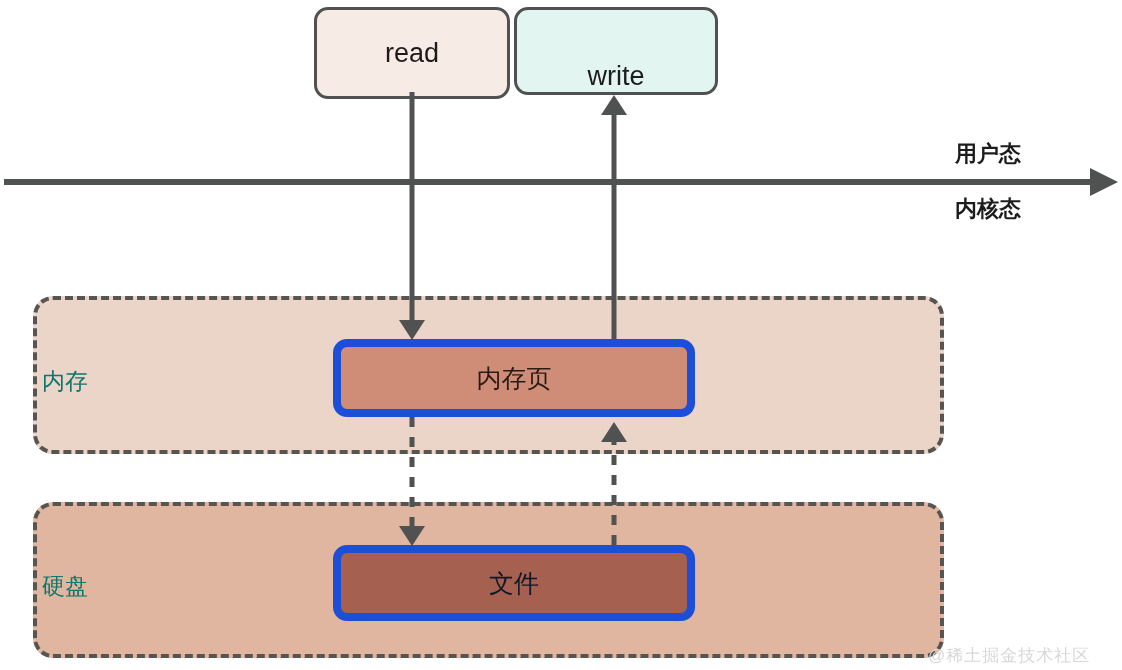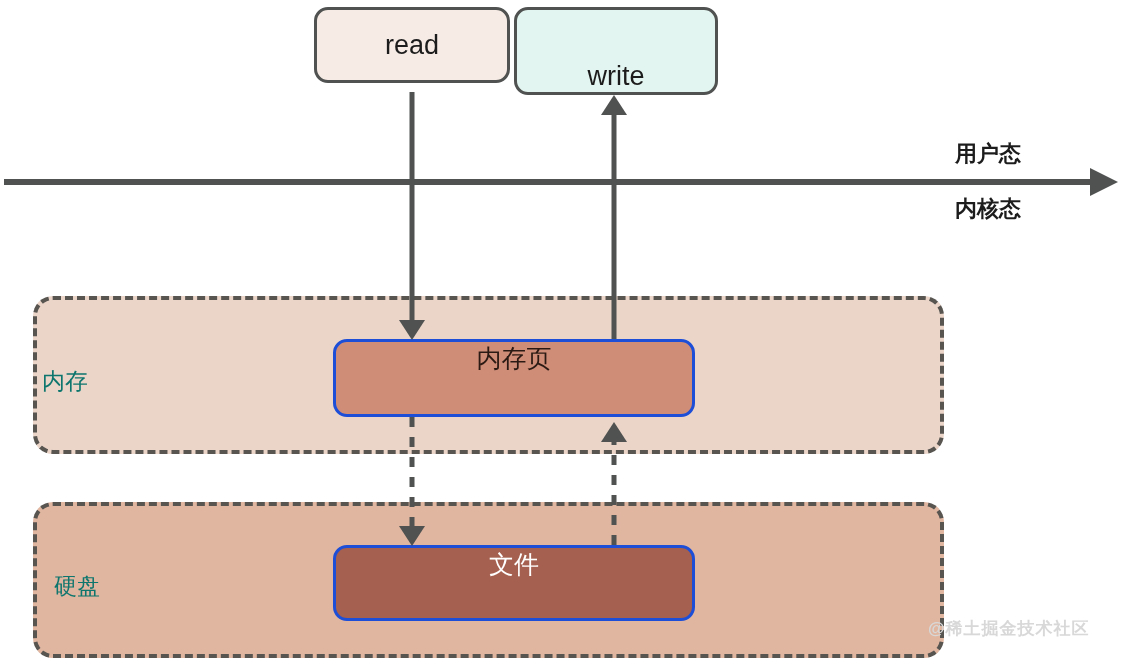--- a/index.html
+++ b/index.html
@@ -25,21 +25,21 @@
     justify-content: center;
     border: 3px solid #4f5250;
     border-radius: 14px;
     color: #1c1c1c;
     white-space: nowrap;
   }
   .box-read {
     left: 314px;
     top: 7px;
     width: 196px;
-    height: 76px;
+    height: 92px;
     background: #f7ebe5;
     font-size: 27px;
   }
   .box-write {
     left: 514px;
     top: 7px;
     width: 204px;
     height: 88px;
     background: #e3f5f0;
     font-size: 27px;
@@ -65,48 +65,48 @@
     height: 156px;
     background: #e0b6a1;
   }
   .zone-label {
     position: absolute;
     font-size: 23px;
     color: #0f766e;
     white-space: nowrap;
   }
   .zone-label-memory { left: 42px; top: 366px; }
-  .zone-label-disk   { left: 54px; top: 571px; }
+  .zone-label-disk   { left: 42px; top: 571px; }
 
   .inner-box {
     position: absolute;
     box-sizing: border-box;
     display: flex;
-    align-items: flex-start;
+    align-items: center;
     justify-content: center;
-    border: 3px solid #1d4ed8;
+    border: 8px solid #1d4ed8;
     border-radius: 14px;
     font-size: 25px;
     white-space: nowrap;
   }
   .box-page {
     left: 333px;
     top: 339px;
     width: 362px;
     height: 78px;
     background: #cf8d78;
     color: #2b1a13;
   }
   .box-file {
     left: 333px;
     top: 545px;
     width: 362px;
     height: 76px;
     background: #a5604f;
-    color: #ffffff;
+    color: #0f172a;
   }
 
   
   .mode-line-svg {
     position: absolute;
     left: 0;
     top: 160px;
     width: 1122px;
     height: 45px;
   }
@@ -125,26 +125,25 @@
     position: absolute;
     left: 0; top: 0;
     width: 1122px;
     height: 670px;
     pointer-events: none;
   }
 
   .watermark {
     position: absolute;
     left: 928px;
-    top: 617px;
+    top: 644px;
     font-size: 17px;
     color: #d8d8d8;
     white-space: nowrap;
     letter-spacing: 1px;
-    font-weight: bold;
   }
 </style>
 </head>
 <body>
 
 <div id="canvas">
 
   <div class="box box-read">
     <span>read</span>
   </div>

